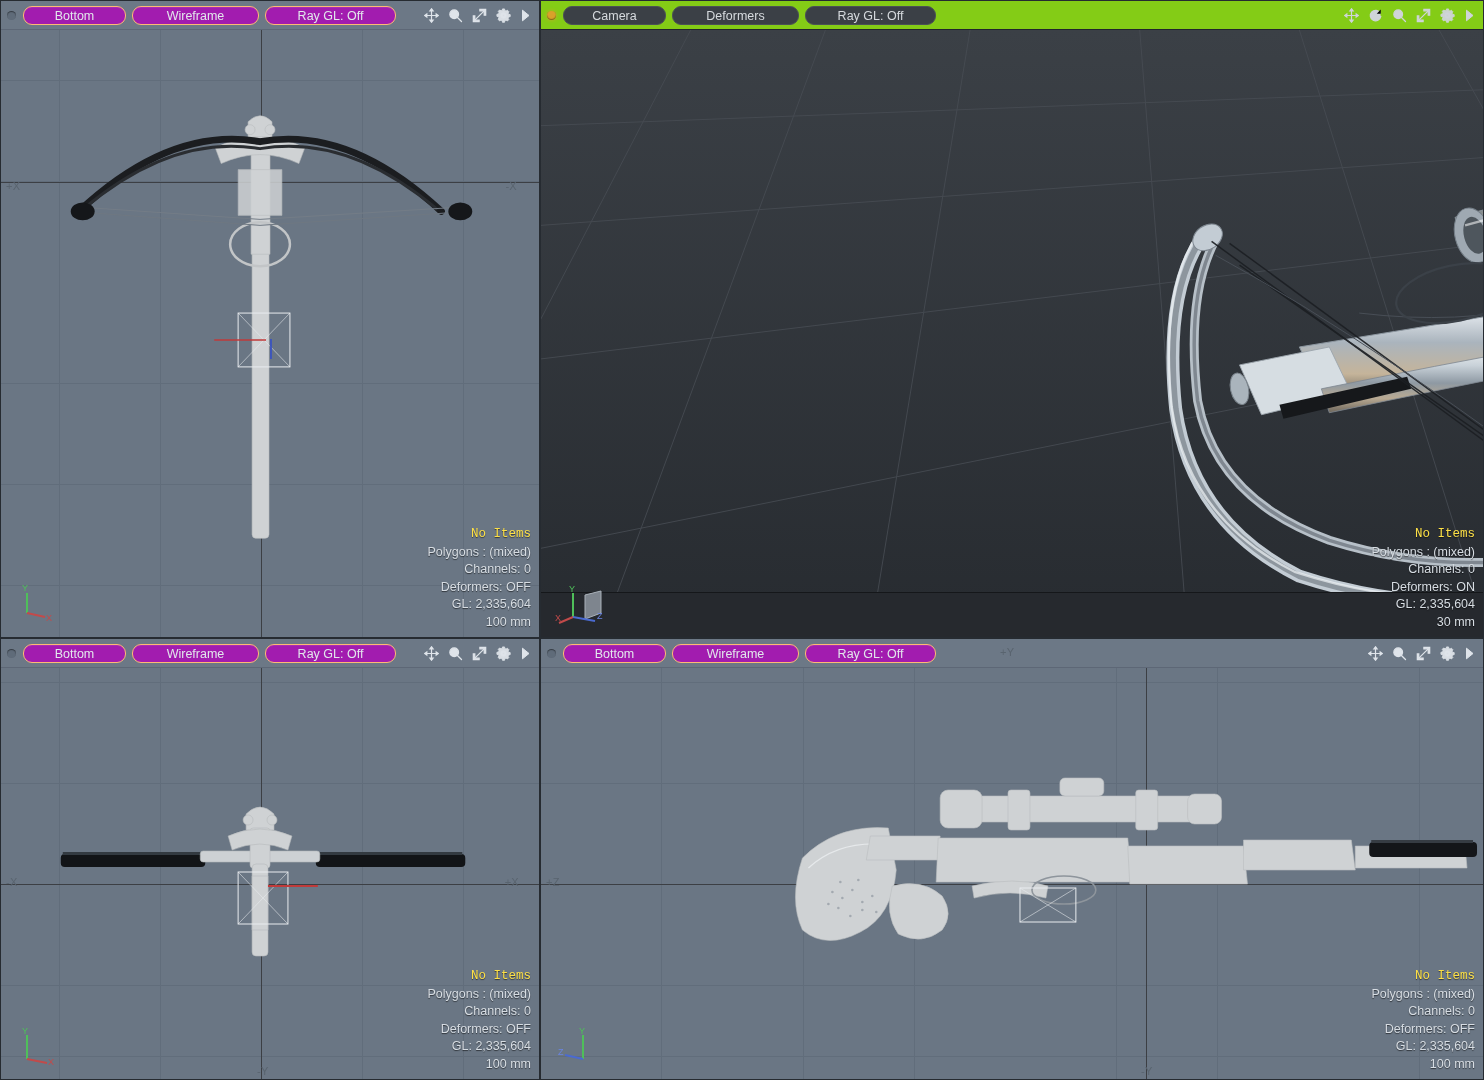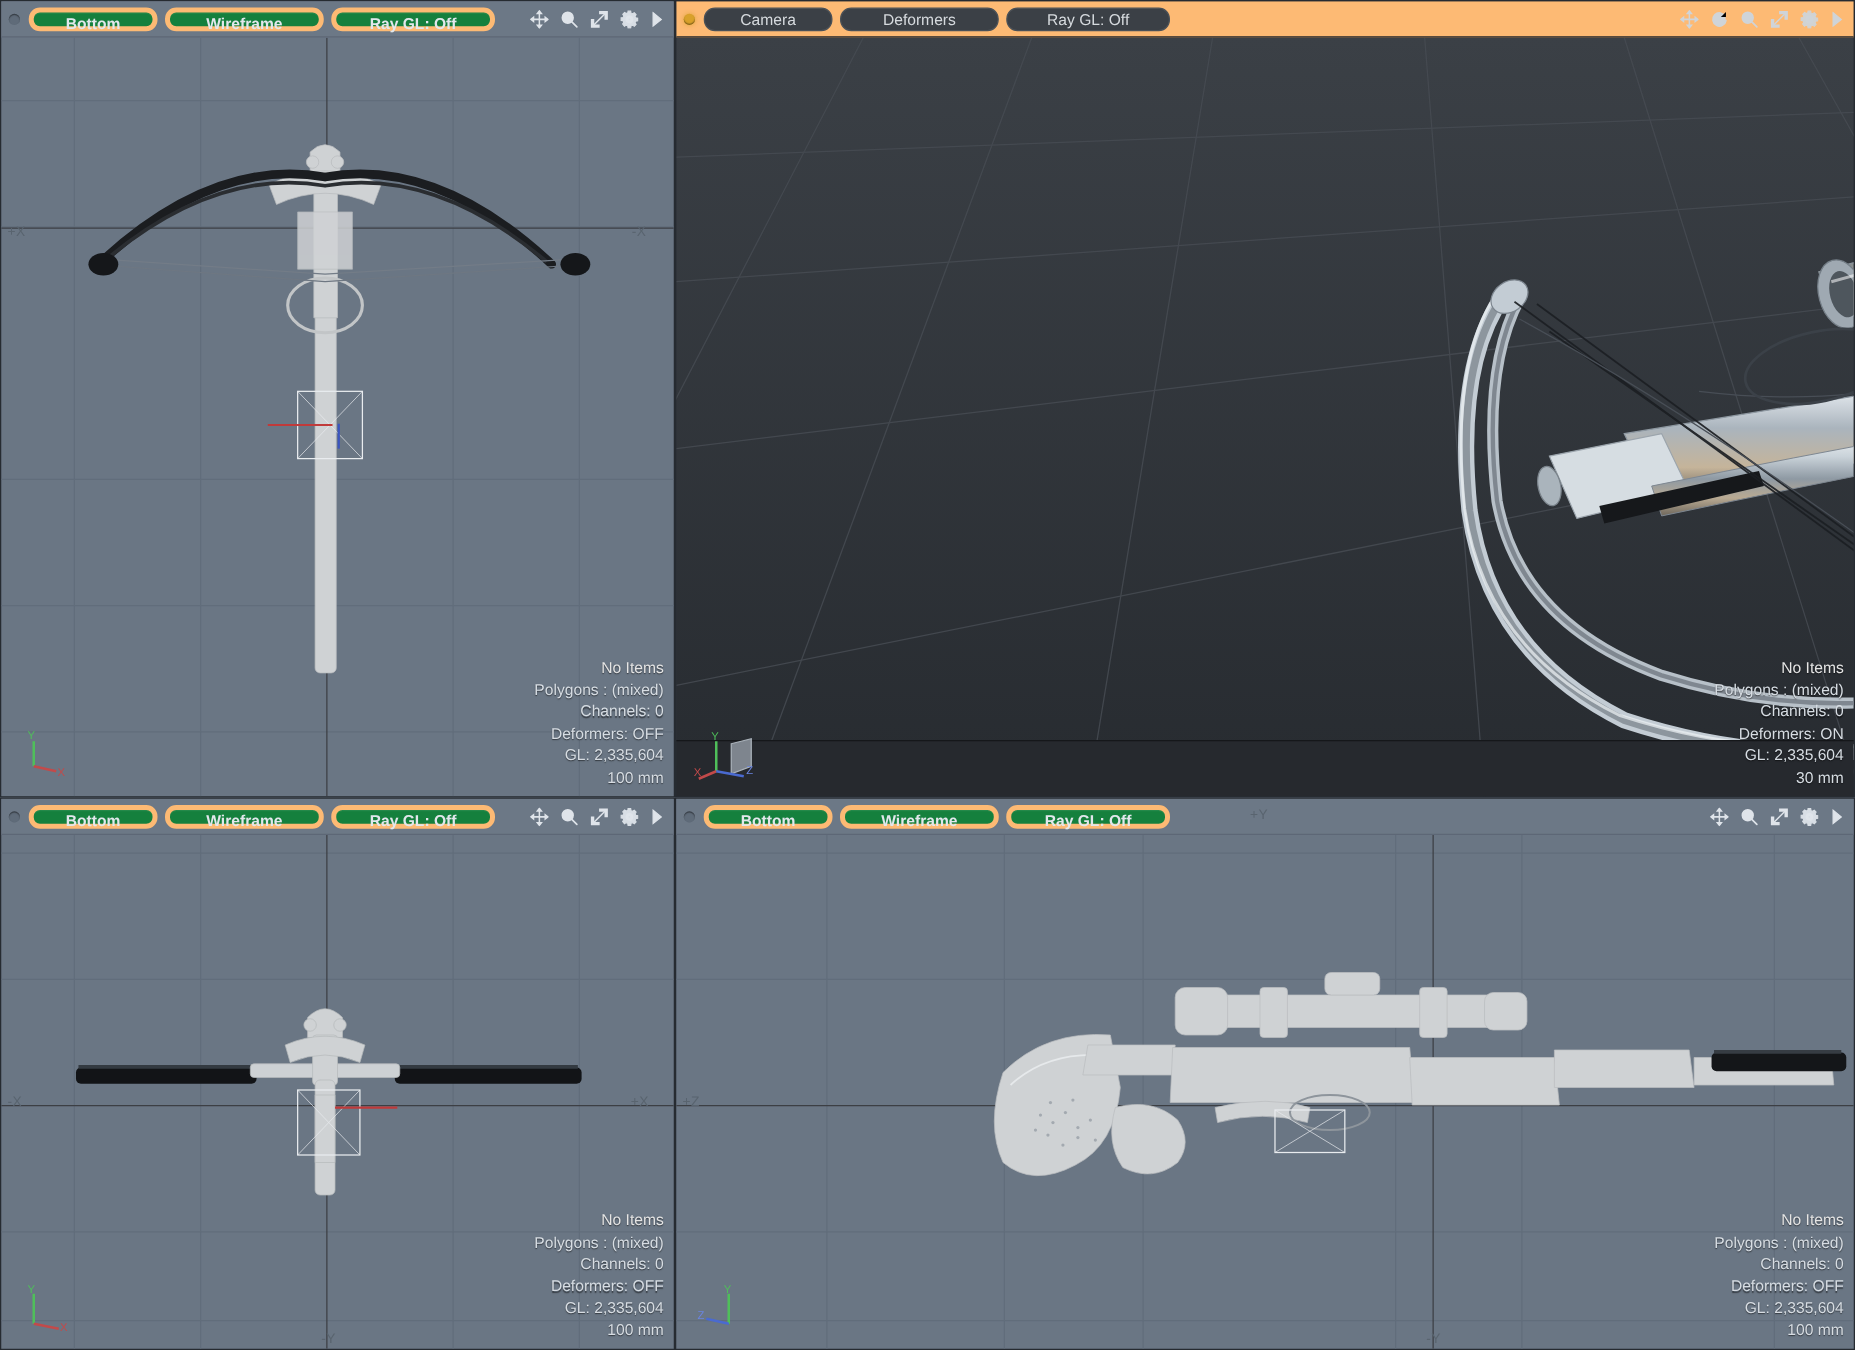--- a/index.html
+++ b/index.html
@@ -24,44 +24,43 @@
   .vp.dark  { background: #2e3238; }
 
   
   .vp-header {
     position: absolute; top: 0; left: 0; right: 0; height: 29px;
     display: flex; align-items: center;
     padding: 0 4px 0 6px;
     z-index: 9;
   }
   .vp.light > .vp-header { background: #6c7886; border-bottom: 1px solid #5d6776; }
-  .vp.dark  > .vp-header { background: #fdba74; border-bottom: 1px solid #22262b; }
+  .vp.dark  > .vp-header { background: #84cc16; border-bottom: 1px solid #22262b; }
 
   .lamp {
     width: 9px; height: 9px; border-radius: 50%;
     margin-right: 7px; flex: 0 0 auto;
   }
   .lamp.off { background: #5f6b79; box-shadow: inset 0 1px 1px rgba(0,0,0,.45); }
   .lamp.on  { background: #d9a12a; box-shadow: 0 0 4px rgba(217,161,42,.85), inset 0 -1px 1px rgba(0,0,0,.4); }
 
   .pill {
     height: 19px; line-height: 18px;
     border-radius: 9px;
     font-size: 12.5px;
     text-align: center;
     white-space: nowrap;
     margin-right: 6px;
     color: #e2e7ec;
     cursor: default;
   }
   .vp.light .pill {
-    background: #15803d;
-    border: 4px solid #fdba74;
+    background: #a21caf;
+    border: 1px solid #fdba74;
     box-shadow: inset 0 1px 0 rgba(255,255,255,.07);
-    font-weight: bold;
   }
   .vp.dark .pill {
     background: #3b4046;
     border: 1px solid #4b5157;
     color: #d6dade;
   }
   .pill.w1 { width: 103px; }
   .pill.w2 { width: 127px; }
   .pill.w3 { width: 131px; }
 
@@ -95,21 +94,21 @@
   
   .stats {
     position: absolute; right: 8px; bottom: 6px;
     text-align: right;
     font-size: 12.5px;
     line-height: 17.5px;
     color: #d7dde3;
     text-shadow: 0 1px 1px rgba(0,0,0,.55);
     z-index: 8;
   }
-  .stats .noitems { color: #e5e5e5; }
+  .stats .noitems { color: #fde047; font-family: Liberation Mono, monospace; }
 
   
   .cam-label {
     position: absolute; bottom: 6px; left: 0; right: 0;
     text-align: center;
     font-size: 13px; color: #d6dbe0;
     z-index: 8;
   }
   .cam-band {
     position: absolute; left: 0; right: 0; bottom: 0; height: 45px;

